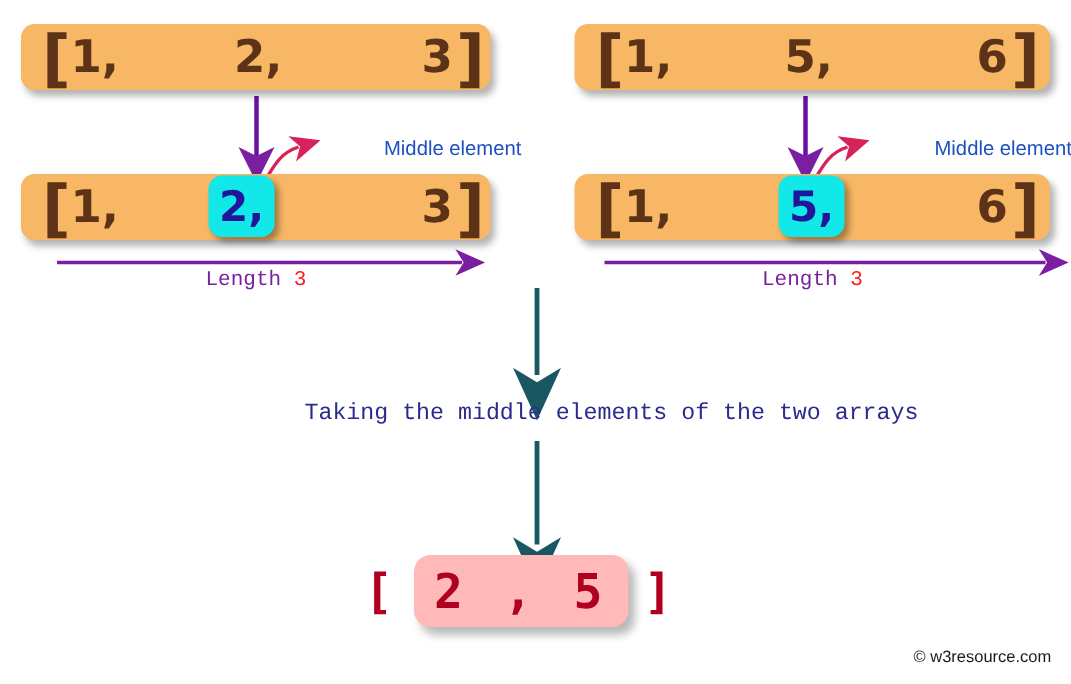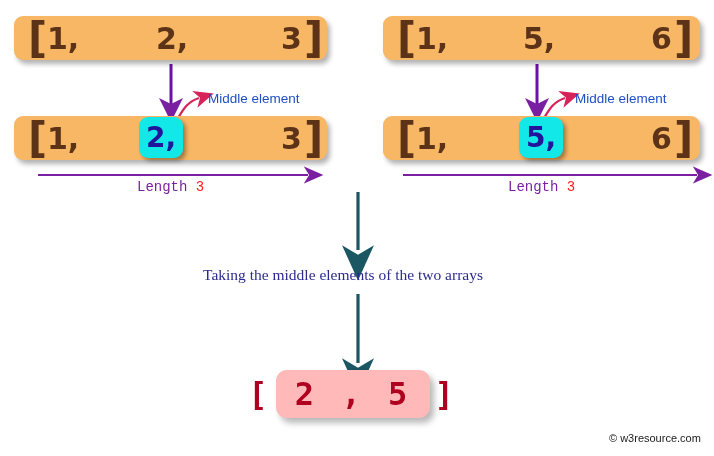--- a/index.html
+++ b/index.html
@@ -63,35 +63,36 @@
     white-space: pre;
   }
 
   
   .lbl-mid {
     position: absolute;
     color: #1F4FC4;
     font-family: "Liberation Sans", sans-serif;
     font-size: 13.5px;
     white-space: nowrap;
+    margin-left: 48px;
   }
   .lbl-len {
     position: absolute;
     color: #7B1FA2;
     font-family: Liberation Mono, monospace;
     font-size: 14px;
     white-space: nowrap;
   }
   .lbl-len .num {
     color: #FF1A1A;
   }
   .lbl-center {
     position: absolute;
     color: #2B2B8F;
-    font-family: Liberation Serif, serif;
+    font-family: Liberation Mono, monospace;
     font-size: 15.5px;
     white-space: nowrap;
   }
 
   
   .res-box {
     position: absolute;
     background: #FFB9B9;
     border-radius: 11px;
     box-shadow: 4px 5px 6px rgba(0,0,0,0.28);
@@ -219,17 +220,17 @@
 <div class="lbl-len" style="left:137px; top:179px;">
   <span>Length </span><span class="num">3</span>
 </div>
 
 <div class="lbl-len" style="left:508px; top:179px;">
   <span>Length </span><span class="num">3</span>
 </div>
 
 <div class="lbl-center" style="left:203px; top:266px;">Taking the middle elements of the two arrays</div>
 
-<div class="res-box" style="left:276px; top:370px; width:154px; height:48px;">
+<div class="res-box" style="left:276px; top:370px; width:143px; height:48px;">
   <span>[ 2 , 5 ]</span>
 </div>
 
 <div class="wmark" style="left:609px; top:432px;">© w3resource.com</div>
 
 </body></html>

